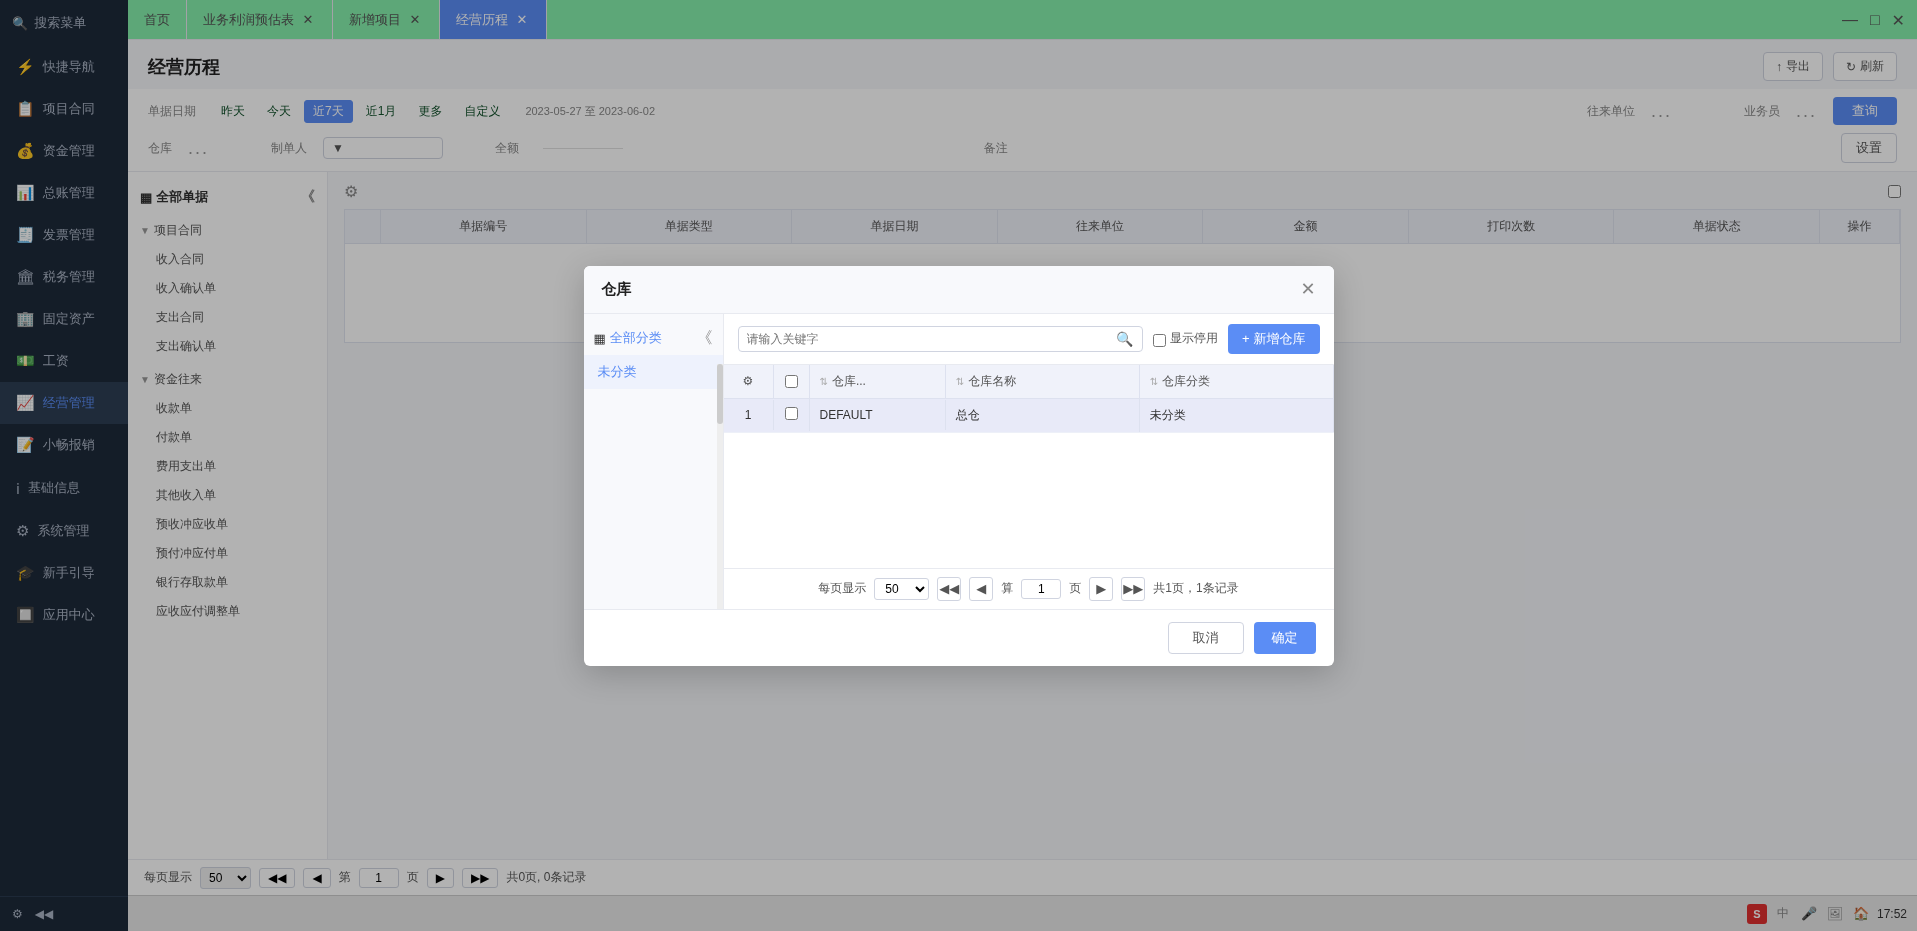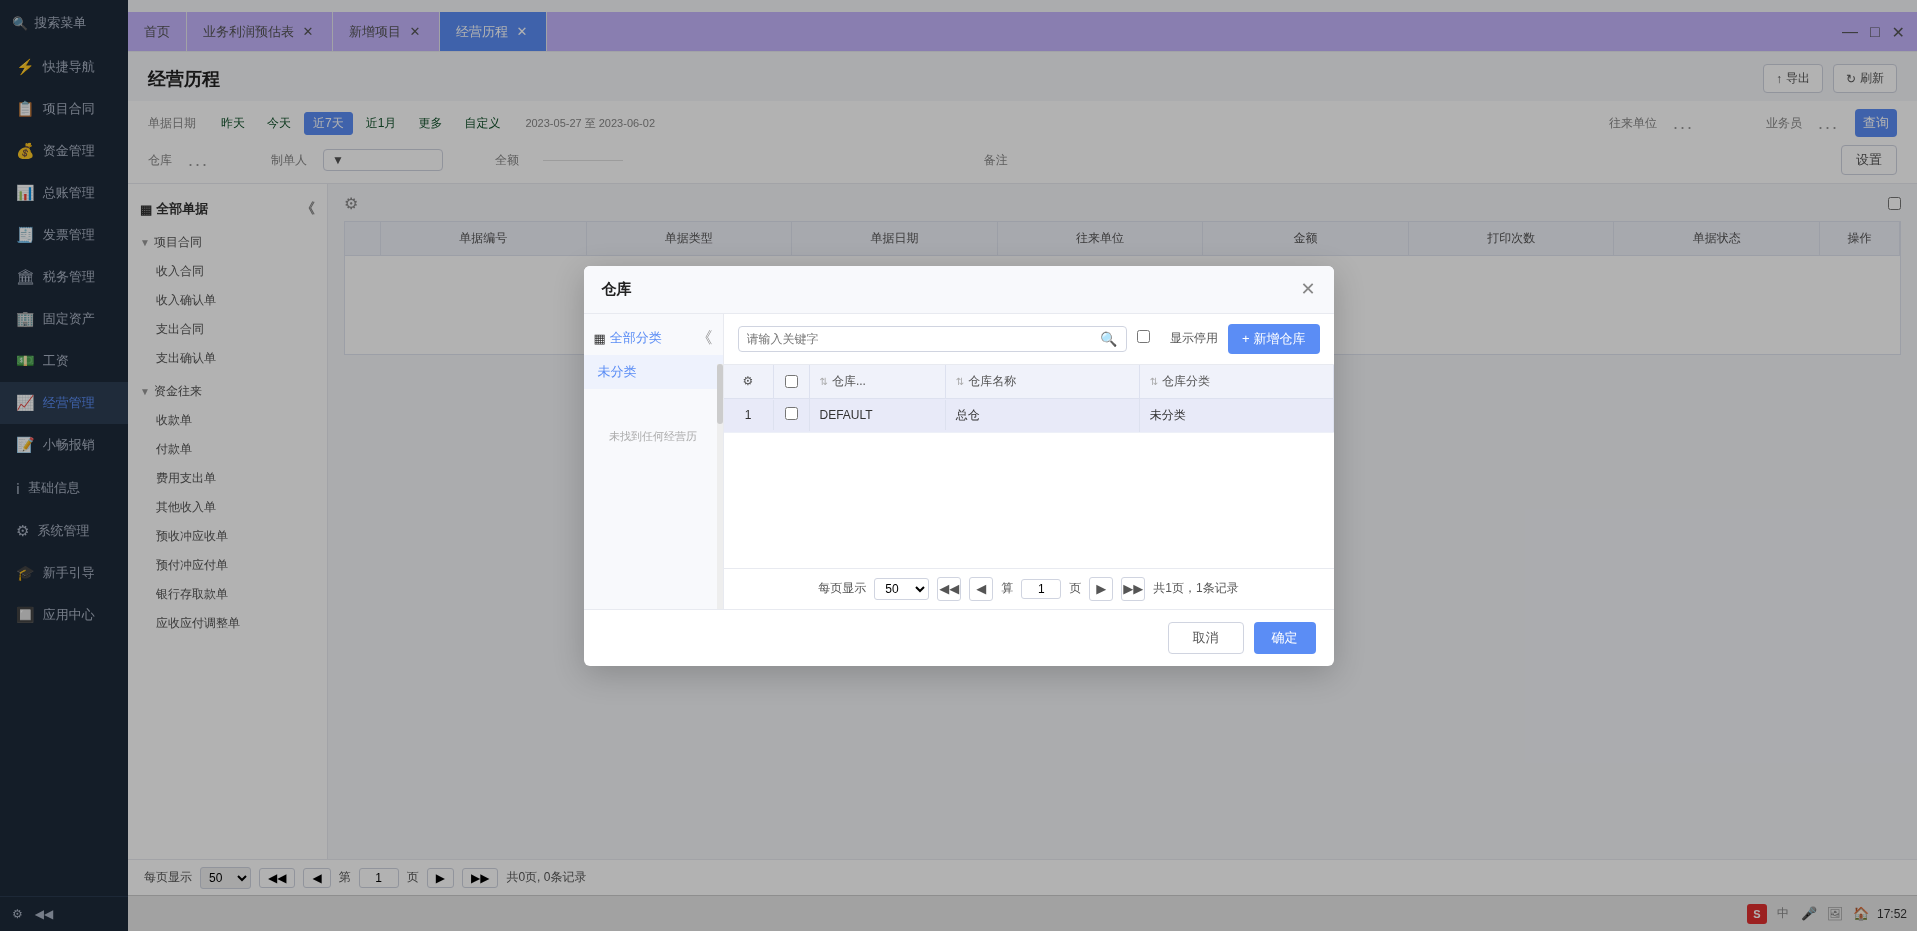--- a/index.html
+++ b/index.html
@@ -64,27 +64,26 @@
       left: 128px; top: 0;
       right: 0; bottom: 0;
       display: flex;
       flex-direction: column;
       background: #f5f6fa;
     }
 
     
     .tab-bar {
       height: 40px;
-      background: #c4b5fd;
+      background: #86efac;
       border-bottom: 1px solid #e8eaf0;
       display: flex;
       align-items: stretch;
       padding: 0 0;
       position: relative;
-      margin-top: 12px;
     }
     .tab {
       display: flex;
       align-items: center;
       padding: 0 16px;
       font-size: 13px;
       color: #555;
       cursor: pointer;
       border-right: 1px solid #e8eaf0;
       gap: 6px;
@@ -188,21 +187,21 @@
       border: 1px solid #d0d4e0;
       border-radius: 4px;
       background: #fff;
       font-size: 12px;
       color: #555;
       min-width: 120px;
       cursor: pointer;
     }
     .filter-dots { font-size: 18px; color: #999; cursor: pointer; letter-spacing: 2px; }
     .btn-query {
-      padding: 5px 8px;
+      padding: 5px 19px;
       background: #5b8df5;
       color: #fff;
       border: none;
       border-radius: 4px;
       font-size: 13px;
       cursor: pointer;
     }
     .btn-settings {
       padding: 5px 14px;
       background: #fff;
@@ -470,22 +469,22 @@
     .modal-search input {
       border: none;
       outline: none;
       font-size: 12px;
       flex: 1;
       color: #555;
     }
     .modal-search-icon { color: #999; font-size: 14px; }
     .modal-show-disabled {
       display: flex;
-      align-items: flex-start;
-      gap: 20px;
+      align-items: flex-end;
+      gap: 4px;
       font-size: 12px;
       color: #555;
     }
     .modal-show-disabled input[type=checkbox] { cursor: pointer; }
     .btn-add {
       padding: 6px 14px;
       background: #5b8df5;
       color: #fff;
       border: none;
       border-radius: 4px;
@@ -859,23 +858,20 @@
       <div class="modal-left">
         <div class="modal-left-header">
           <span style="display:flex;align-items:center;gap:4px;">
             <span>▦</span>
             <span style="cursor:pointer;color:#5b8df5;">全部分类</span>
           </span>
           <span class="modal-left-toggle">《</span>
         </div>
         <div class="modal-left-item active">
           <span>未分类</span>
-        </div>
-        <div class="modal-left-notice">
-          <span>未找到任何经营历</span>
         </div>
         <div class="modal-left-scrollbar">
           <div class="modal-left-scrollbar-thumb"></div>
         </div>
       </div>
 
       <div class="modal-right">
 
         <div class="modal-toolbar">
           <div class="modal-search">

